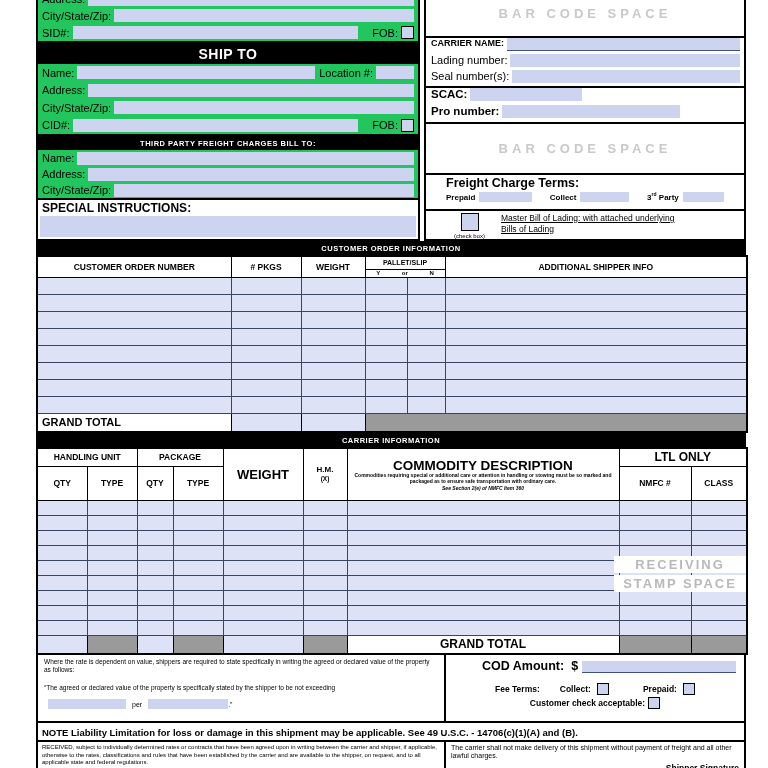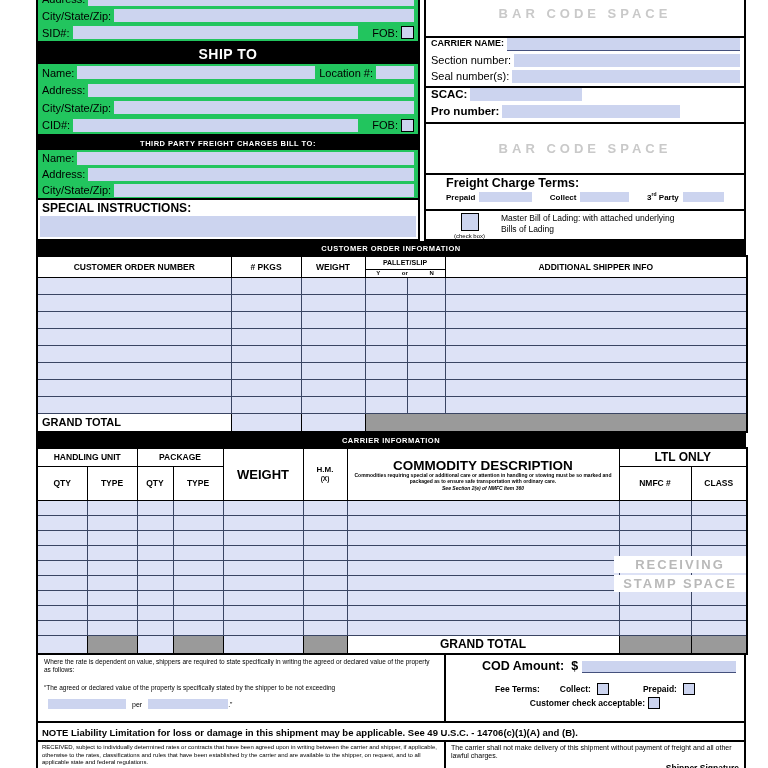--- a/index.html
+++ b/index.html
@@ -34,21 +34,21 @@
   .crow .nlbl { white-space:nowrap; padding-right:3px; }
   .crow .blbl2 { font-weight:bold; font-size:11.5px; white-space:nowrap; padding-right:3px; }
   .uline { border-bottom:1.5px solid #44507c; }
 
   .freightbox { height:37px; border:2px solid #000; border-top:none; padding:1px 20px; }
   .ft-title { font-weight:bold; font-size:12.5px; }
   .ft-row { display:flex; align-items:flex-end; font-size:8px; font-weight:bold; margin-top:1px; }
   .blank { display:inline-block; height:10px; background:var(--blue); margin-left:4px; }
   .ft-row sup { font-size:5px; }
 
-  .masterbox { flex:1; border:2px solid #000; border-top:none; display:flex; padding:2px 0 0 28px; }
+  .masterbox { flex:1; border:2px solid #000; border-top:none; display:flex; padding:2px 0 0 28px;text-decoration:underline; }
   .mb-cbwrap { text-align:center; }
   .mb-cb { width:18px; height:18px; border:1.5px solid #000; background:var(--blue); margin:0 auto; }
   .mb-hint { font-size:6px; margin-top:2px; }
   .mb-text { font-size:8.5px; width:180px; margin-left:16px; line-height:1.25; }
 
   
   table { border-collapse:collapse; width:710px; table-layout:fixed; border:2px solid #000; }
   td,th { border:1px solid #3a4563; padding:0; overflow:hidden; }
   thead th { border-color:#000; background:#fff; font-weight:bold; }
   .co th.h1 { font-size:8.5px; height:13px; }
@@ -184,21 +184,21 @@
 
     <div class="col-r">
       <div class="barcode bc1">BAR CODE SPACE</div>
 
       <div class="bx nt">
         <div class="crow">
           <span class="blbl">CARRIER NAME:</span>
           <span class="fld uline"></span>
         </div>
         <div class="crow">
-          <span class="nlbl">Section number:</span>
+          <span class="nlbl">Lading number:</span>
           <span class="fld"></span>
         </div>
         <div class="crow">
           <span class="nlbl">Seal number(s):</span>
           <span class="fld"></span>
         </div>
       </div>
 
       <div class="bx nt">
         <div class="crow" style="height:17px;">

